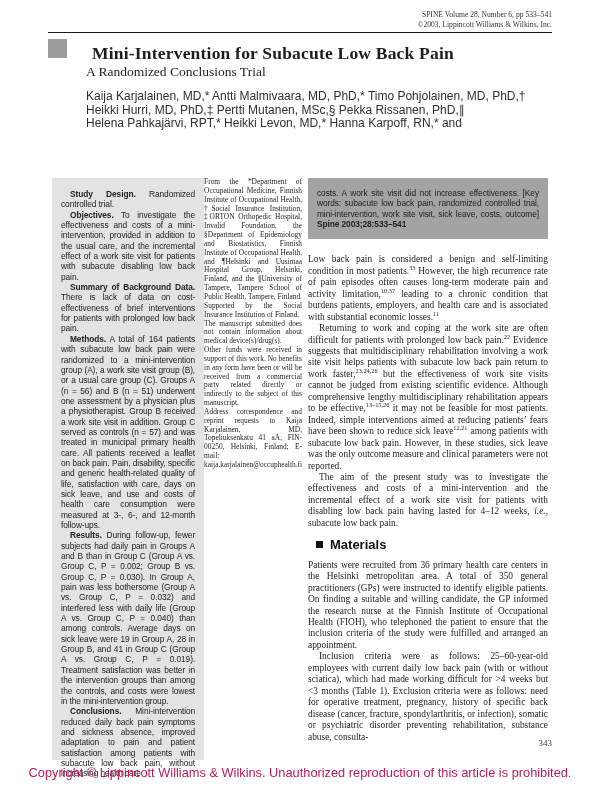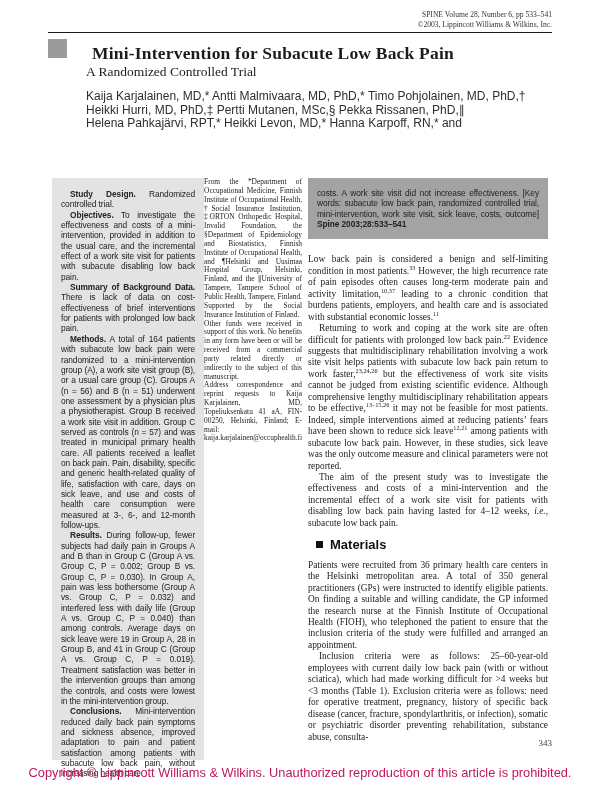--- a/index.html
+++ b/index.html
@@ -54,21 +54,21 @@
 <div class="page">
 
   <div class="journal-meta">
     <div>SPINE Volume 28, Number 6, pp 533–541</div>
     <div>©2003, Lippincott Williams &amp; Wilkins, Inc.</div>
   </div>
   <div class="header-rule"></div>
 
   <div class="title-square"></div>
   <h1 class="article-title" style="margin:6px;">Mini-Intervention for Subacute Low Back Pain</h1>
-  <div class="article-subtitle">A Randomized Controlled Trial</div>
+  <div class="article-subtitle">A Randomized Conclusions Trial</div>
 
   <div class="authors">
     <div>Kaija Karjalainen, MD,* Antti Malmivaara, MD, PhD,* Timo Pohjolainen, MD, PhD,†</div>
     <div>Heikki Hurri, MD, PhD,‡ Pertti Mutanen, MSc,§ Pekka Rissanen, PhD,∥</div>
     <div>Helena Pahkajärvi, RPT,* Heikki Levon, MD,* Hanna Karpoff, RN,* and</div>
   </div>
 
   <div class="col-left">
     <div class="abstract-box">
       <p><span class="b">Study Design.</span><span> Randomized controlled trial.</span></p>
@@ -76,20 +76,21 @@
       <p><span class="b">Summary of Background Data.</span><span> There is lack of data on cost-effectiveness of brief interventions for patients with prolonged low back pain.</span></p>
       <p><span class="b">Methods.</span><span> A total of 164 patients with subacute low back pain were randomized to a mini-intervention group (A), a work site visit group (B), or a usual care group (C). Groups A (n = 56) and B (n = 51) underwent one assessment by a physician plus a physiotherapist. Group B received a work site visit in addition. Group C served as controls (n = 57) and was treated in municipal primary health care. All patients received a leaflet on back pain. Pain, disability, specific and generic health-related quality of life, satisfaction with care, days on sick leave, and use and costs of health care consumption were measured at 3-, 6-, and 12-month follow-ups.</span></p>
       <p><span class="b">Results.</span><span> During follow-up, fewer subjects had daily pain in Groups A and B than in Group C (Group A vs. Group C, P = 0.002; Group B vs. Group C, P = 0.030). In Group A, pain was less bothersome (Group A vs. Group C, P = 0.032) and interfered less with daily life (Group A vs. Group C, P = 0.040) than among controls. Average days on sick leave were 19 in Group A, 28 in Group B, and 41 in Group C (Group A vs. Group C, P = 0.019). Treatment satisfaction was better in the intervention groups than among the controls, and costs were lowest in the mini-intervention group.</span></p>
       <p><span class="b">Conclusions.</span><span> Mini-intervention reduced daily back pain symptoms and sickness absence, improved adaptation to pain and patient satisfaction among patients with subacute low back pain, without increasing health care</span></p>
     </div>
     <div class="spacer"></div>
     <div class="foot-rule"></div>
     <div class="footnotes">
       <p>From the *Department of Occupational Medicine, Finnish Institute of Occupational Health, †Social Insurance Institution, ‡ORTON Orthopedic Hospital, Invalid Foundation, the §Department of Epidemiology and Biostatistics, Finnish Institute of Occupational Health, and ¶Helsinki and Uusimaa Hospital Group, Helsinki, Finland, and the ∥University of Tampere, Tampere School of Public Health, Tampere, Finland.</p>
       <p>Supported by the Social Insurance Institution of Finland.</p>
+      <p>The manuscript submitted does not contain information about medical device(s)/drug(s).</p>
       <p>Other funds were received in support of this work. No benefits in any form have been or will be received from a commercial party related directly or indirectly to the subject of this manuscript.</p>
       <p>Address correspondence and reprint requests to Kaija Karjalainen, MD, Topeliuksenkatu 41 aA, FIN-00250, Helsinki, Finland; E-mail: kaija.karjalainen@occuphealth.fi</p>
     </div>
   </div>
 
   <div class="col-right">
     <div class="kw-box">
       <p style="margin:0;"><span>costs. A work site visit did not increase effectiveness. [Key words: subacute low back pain, randomized controlled trial, mini-intervention, work site visit, sick leave, costs, outcome] </span><span class="b">Spine 2003;28:533–541</span></p>
     </div>
     <div class="body-text">

